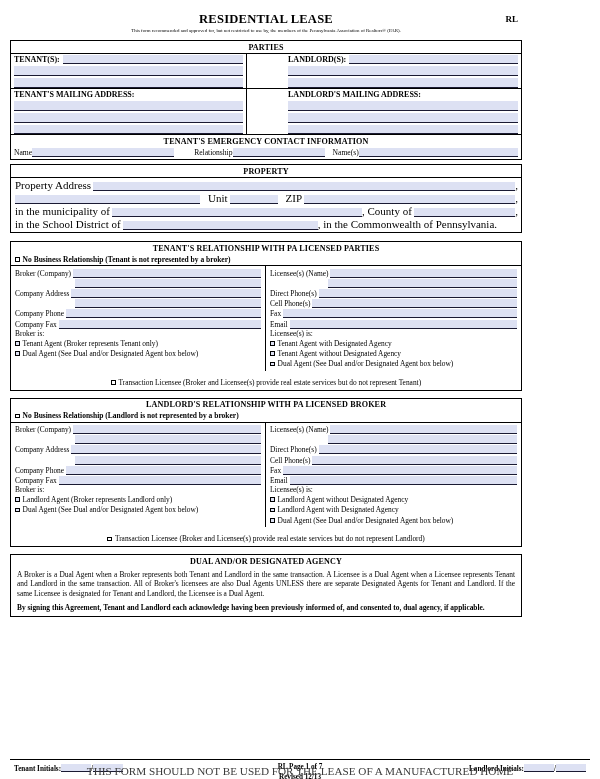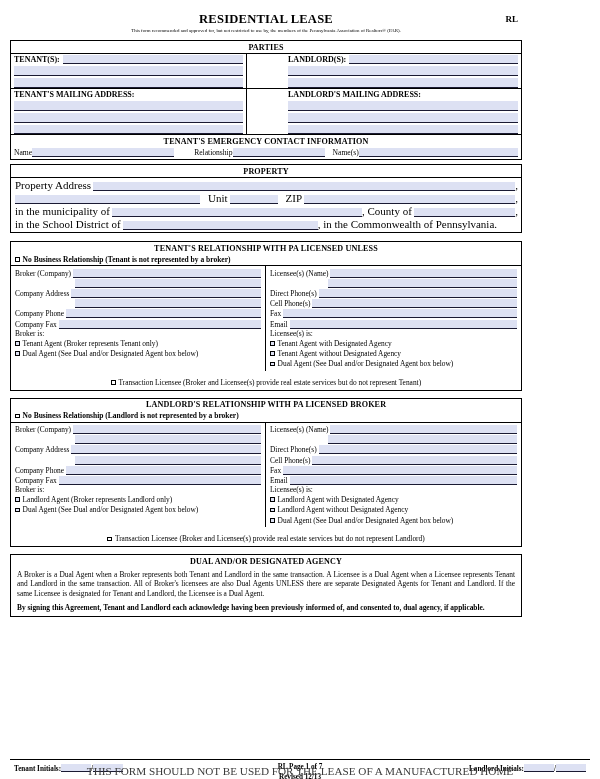--- a/index.html
+++ b/index.html
@@ -224,21 +224,21 @@
       </div>
       <div class="line" style="margin-top:1px">
         <span class="lbl">in the School District of</span>
         <span class="fld" style="width:195px; margin-left:2px"></span>
         <span class="lbl">, in the Commonwealth of Pennsylvania.</span>
       </div>
     </div>
   </div>
 
   <div class="box" style="margin-top:8px">
-    <div class="band">TENANT'S RELATIONSHIP WITH PA LICENSED UNLESS</div>
+    <div class="band">TENANT'S RELATIONSHIP WITH PA LICENSED PARTIES</div>
     <div class="nbr">
       <span class="cbx white"></span><span>No Business Relationship (Tenant is not represented by a broker)</span>
     </div>
 
     <div class="brokergrid">
       <div class="bcol left">
         <div class="frow">
           <span class="lbl">Broker (Company)</span>
           <span class="fld"></span>
         </div>
@@ -369,24 +369,24 @@
         <div class="frow">
           <span class="lbl">Fax</span>
           <span class="fld"></span>
         </div>
         <div class="frow">
           <span class="lbl">Email</span>
           <span class="fld"></span>
         </div>
         <div class="sublabel">Licensee(s) is:</div>
         <div class="cbline">
+          <span class="cbx"></span><span>Landlord Agent without Designated Agency</span>
+        </div>
+        <div class="cbline">
           <span class="cbx"></span><span>Landlord Agent with Designated Agency</span>
-        </div>
-        <div class="cbline">
-          <span class="cbx"></span><span>Landlord Agent without Designated Agency</span>
         </div>
         <div class="cbline">
           <span class="cbx"></span><span>Dual Agent (See Dual and/or Designated Agent box below)</span>
         </div>
       </div>
     </div>
 
     <div class="translic">
       <span class="cbx white"></span><span>Transaction Licensee (Broker and Licensee(s) provide real estate services but do not represent Landlord)</span>
     </div>

